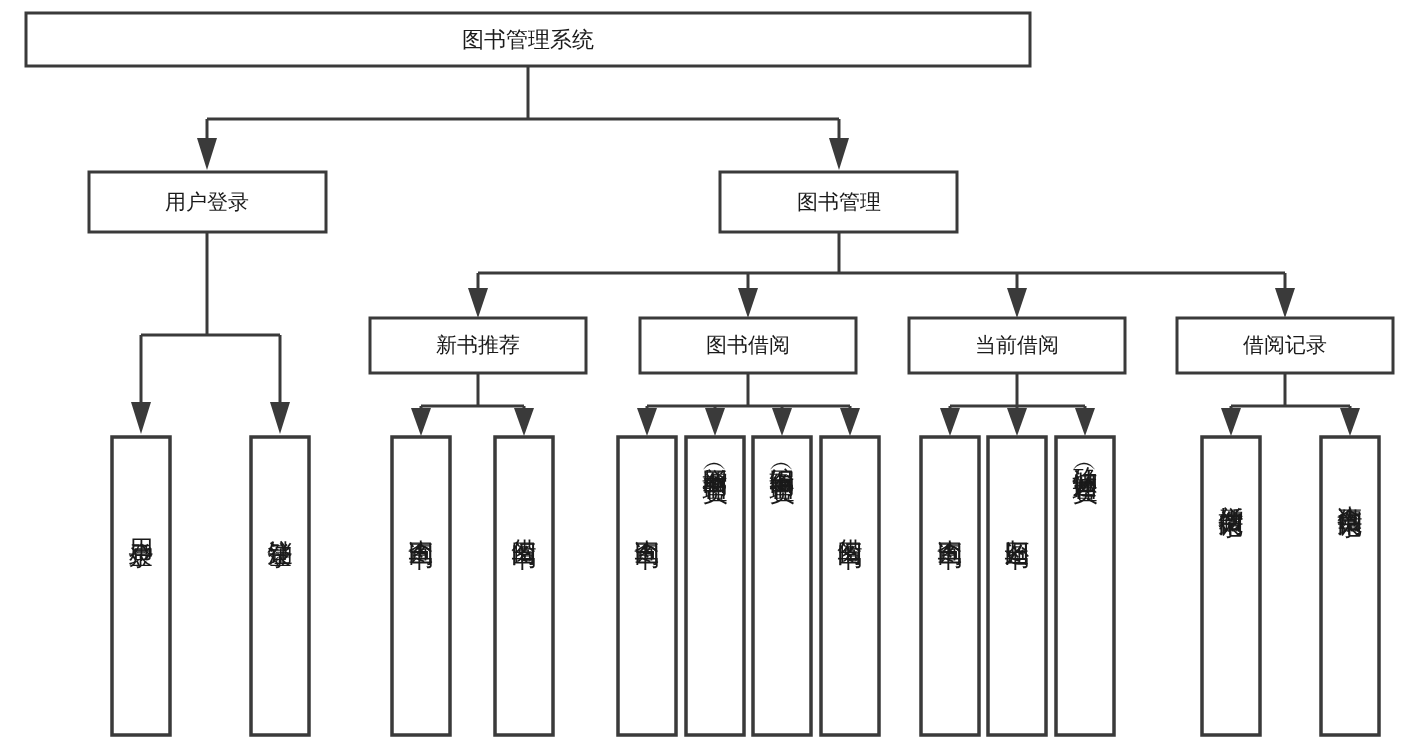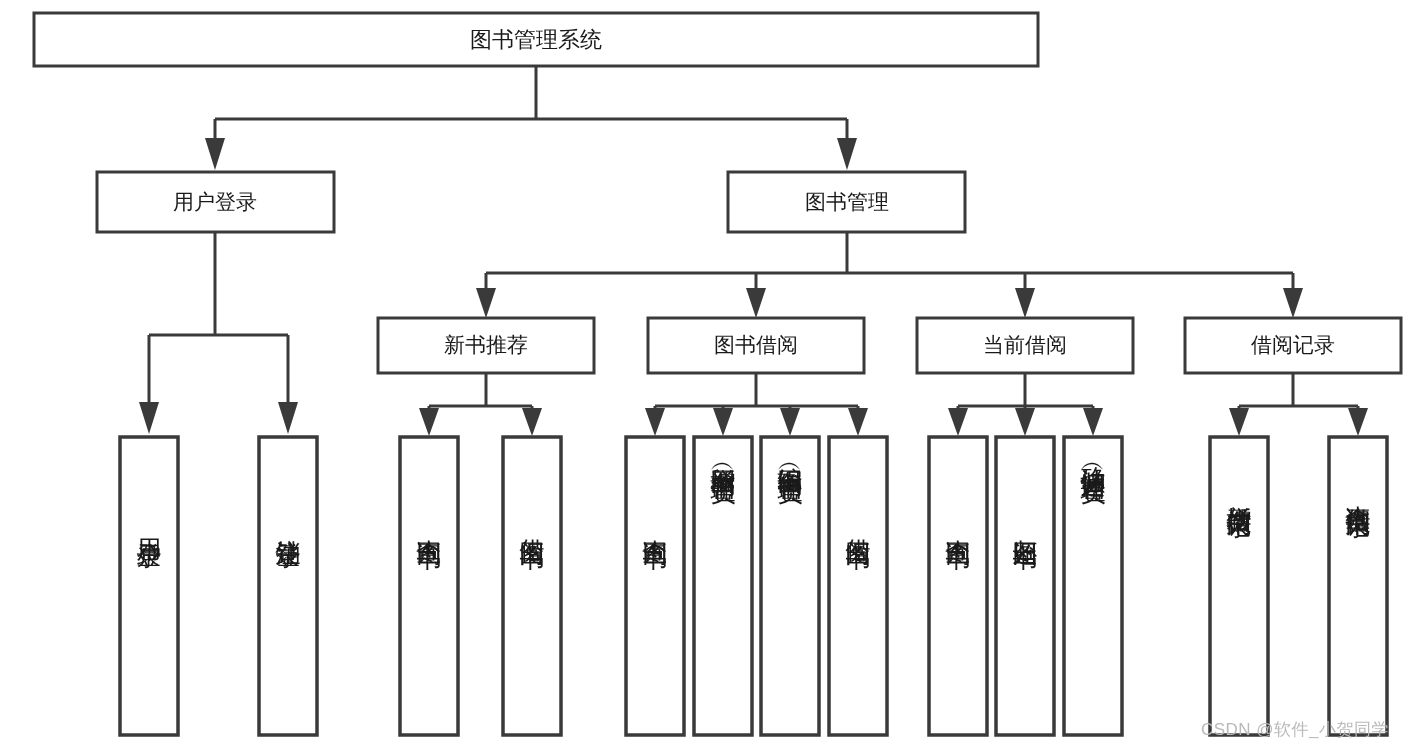--- a/index.html
+++ b/index.html
@@ -9,21 +9,21 @@
   }
   body {
     width: 1405px;
     height: 747px;
     font-family: "Liberation Sans", "DejaVu Sans", sans-serif;
     position: relative;
     overflow: hidden;
   }
   #diagram-root {
     position: absolute;
-    left: 16px;
+    left: 8px;
     top: 0;
     width: 1381px;
     height: 747px;
   }
   svg.flow {
     display: block;
     width: 1405px;
     height: 747px;
   }
   .node-box {
@@ -237,14 +237,13 @@
     <span class="vlabel" style="margin-top:10px;">确认归还（管理员）</span>
   </div>
 
   <div class="vlabel-wrap" style="left:1194px; top:437px; width:58px; height:298px;">
     <span class="vlabel" style="margin-top:48px;">新增借阅记录</span>
   </div>
   <div class="vlabel-wrap" style="left:1313px; top:437px; width:58px; height:298px;">
     <span class="vlabel" style="margin-top:48px;">查询借阅记录</span>
   </div>
 
-  <div id="watermark">CSDN @软件_小贺同学</div>
 </div>
 
 </body></html>

